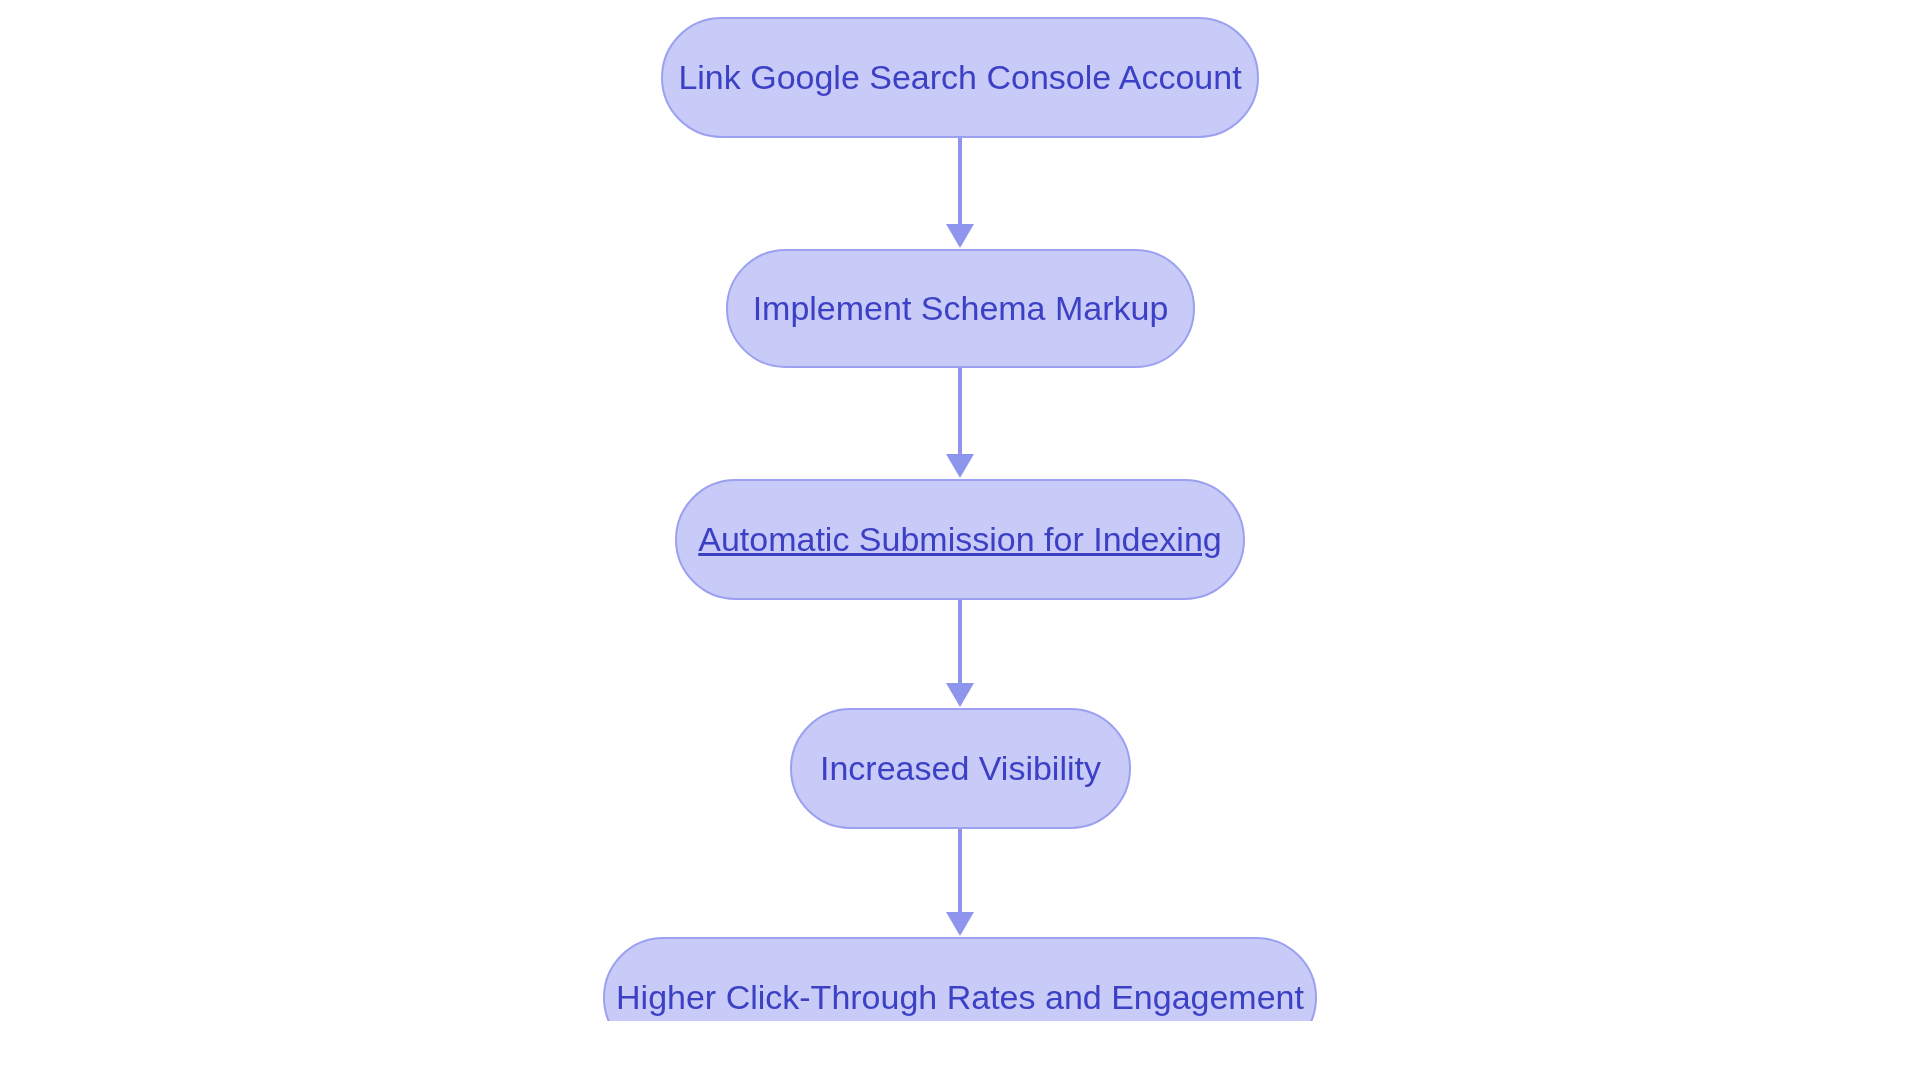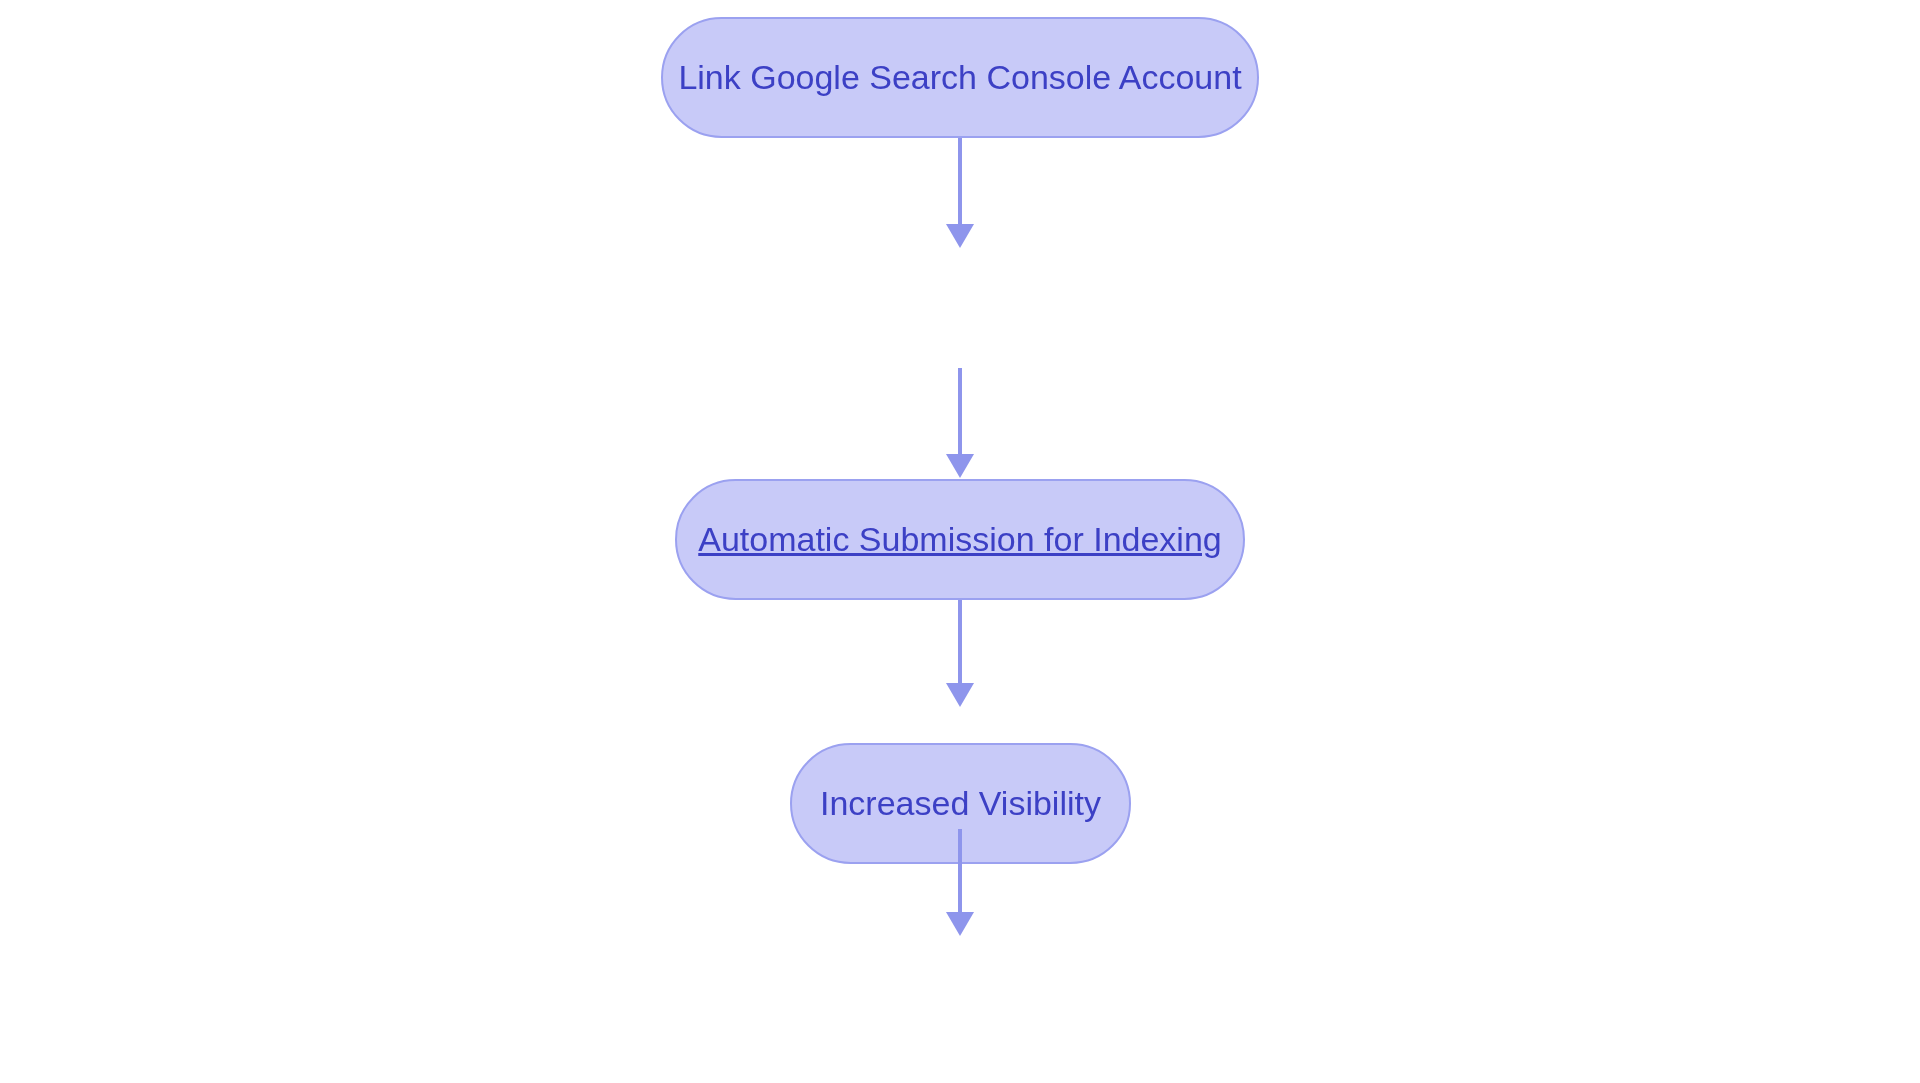--- a/index.html
+++ b/index.html
@@ -26,21 +26,21 @@
     border-radius: 62px;
     color: var(--text-color, #3c40c5);
     font-size: 34px;
     font-weight: 400;
     text-align: center;
     white-space: nowrap;
   }
   .n1 { left: 661px; top: 17px;  width: 598px; height: 121px; }
   .n2 { left: 726px; top: 249px; width: 469px; height: 119px; }
   .n3 { left: 675px; top: 479px; width: 570px; height: 121px; text-decoration: underline; }
-  .n4 { left: 790px; top: 743px; width: 341px; height: 121px; }
+  .n4 { left: 790px; top: 708px; width: 341px; height: 121px; }
   .n5 { left: 603px; top: 937px; width: 714px; height: 121px; }
 
   .arrow {
     position: absolute;
     left: 946px;
     width: 28px;
   }
   .a1 { top: 138px; height: 110px; }
   .a2 { top: 368px; height: 110px; }
   .a3 { top: 600px; height: 107px; }
@@ -72,20 +72,23 @@
 
   <div class="node n1">
     <span>Link Google Search Console Account</span>
   </div>
 
   <div class="arrow a1">
     <div class="stem"></div>
     <div class="head"></div>
   </div>
 
+  <div class="node n2">
+    <span>Implement Schema Markup</span>
+  </div>
 
   <div class="arrow a2">
     <div class="stem"></div>
     <div class="head"></div>
   </div>
 
   <div class="node n3">
     <span>Automatic Submission for Indexing</span>
   </div>
 
@@ -96,14 +99,17 @@
 
   <div class="node n4">
     <span>Increased Visibility</span>
   </div>
 
   <div class="arrow a4">
     <div class="stem"></div>
     <div class="head"></div>
   </div>
 
+  <div class="node n5">
+    <span>Higher Click-Through Rates and Engagement</span>
+  </div>
 
 </div>
 
 </body></html>

